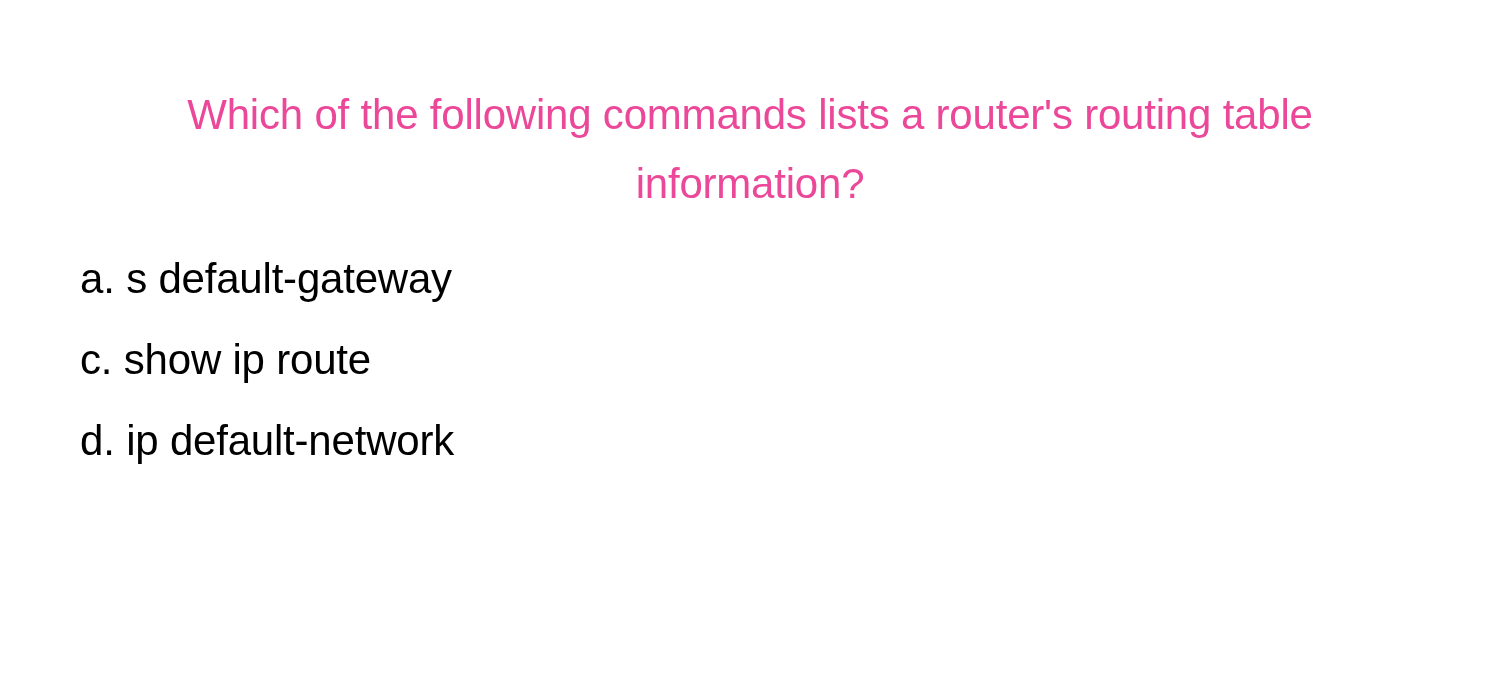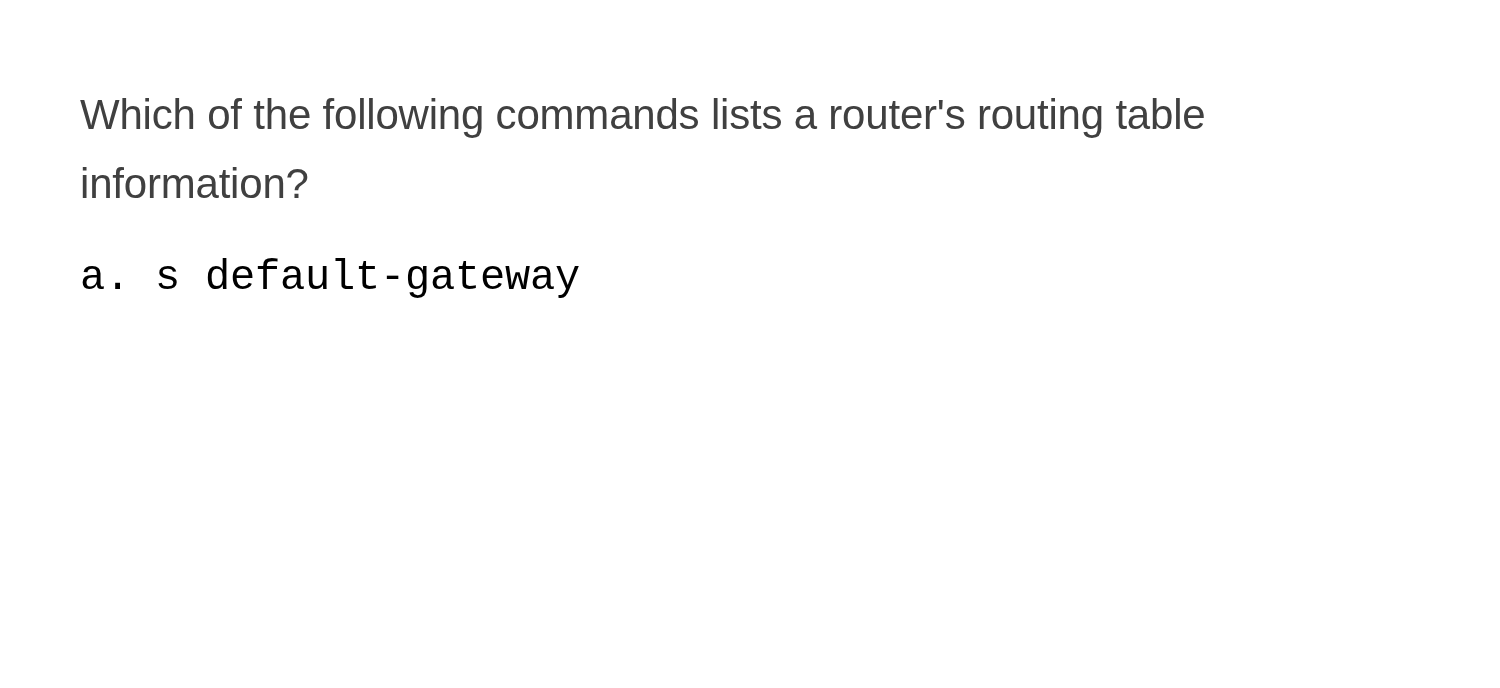--- a/index.html
+++ b/index.html
@@ -10,29 +10,29 @@
     body {
       width: 1500px;
       height: 688px;
       background: #ffffff;
       font-family: -apple-system, BlinkMacSystemFont, "Segoe UI", Helvetica, Arial, sans-serif;
       padding: 80px 80px 0 80px;
     }
     .question-text {
       font-size: 42px;
       line-height: 1.65;
-      color: #404040;
+      color: #ec4899;
       margin-bottom: 28px;
       letter-spacing: -0.2px;
+      text-align: center;
     }
     .options {
       display: flex;
       flex-direction: column;
       gap: 18px;
-      font-family: Liberation Mono, monospace;
     }
     .option {
       font-size: 42px;
       line-height: 1.5;
       color: #000000;
       letter-spacing: -0.2px;
     }
     .option-letter {
       display: inline;
     }
@@ -43,13 +43,21 @@
 </head>
 <body>
 
 <div class="question-text">Which of the following commands lists a router's routing table information?</div>
 
 <div class="options">
   <div class="option">
     <span class="option-letter">a.</span>
     <span class="option-text">s default-gateway</span>
   </div>
+  <div class="option">
+    <span class="option-letter">c.</span>
+    <span class="option-text">show ip route</span>
+  </div>
+  <div class="option">
+    <span class="option-letter">d.</span>
+    <span class="option-text">ip default-network</span>
+  </div>
 </div>
 
 </body></html>

